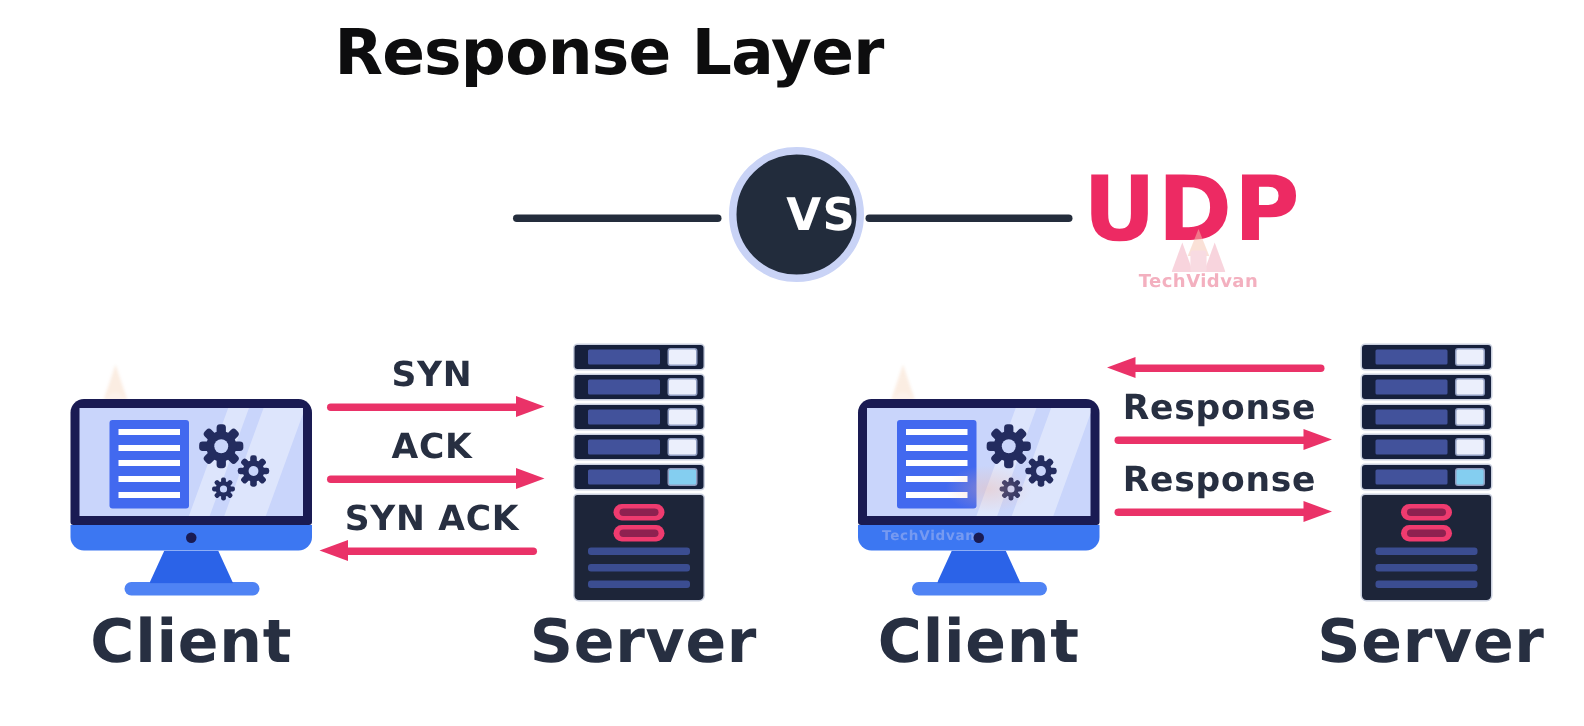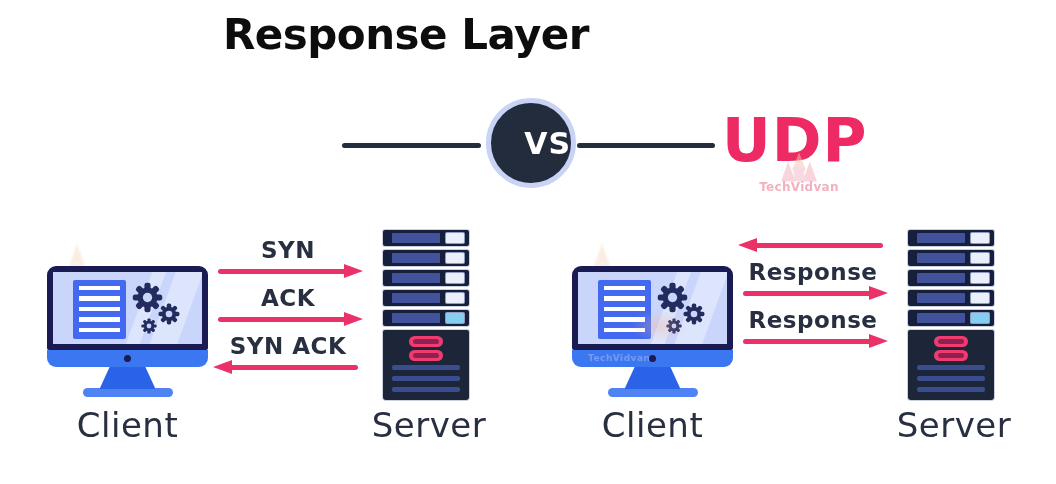--- a/index.html
+++ b/index.html
@@ -121,21 +121,21 @@
     position:absolute; left:50%; transform:translateX(-50%); width:34px; height:11px;
     background:var(--slot-pink,#EF3B6F); border-radius:6px;
   }
   .srv-slot::after { content:""; position:absolute; left:4px; right:4px; top:3px; bottom:3px; background:var(--slot-inner,#8E2150); border-radius:3px; }
   .slot-1 { top:6px; }  .slot-2 { top:20px; }
   .srv-line { position:absolute; left:50%; transform:translateX(-50%); width:68px; height:5px; border-radius:2px; background:var(--server-line,#3B4D91); }
   .vline-1 { top:35px; } .vline-2 { top:46px; } .vline-3 { top:57px; }
 
   
   .caption {
-    position:absolute; top:180px; font-size:34px; font-weight:400; text-align:center;
+    position:absolute; top:180px; font-size:40px; font-weight:700; text-align:center;
     letter-spacing:.5px; color:var(--text-dark,#272F41); white-space:nowrap;
   }
   .caption-client { left:30px;  width:195px; }
   .caption-server { left:338px; width:182px; }
 </style>
 </head>
 <body>
 
 <svg width="0" height="0" style="position:absolute" aria-hidden="true">
   <defs>

